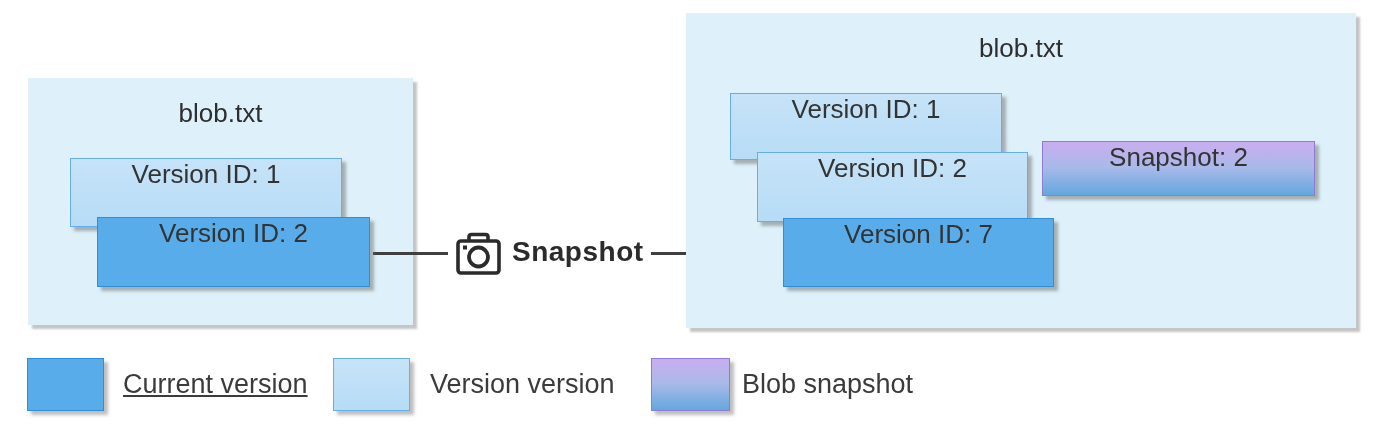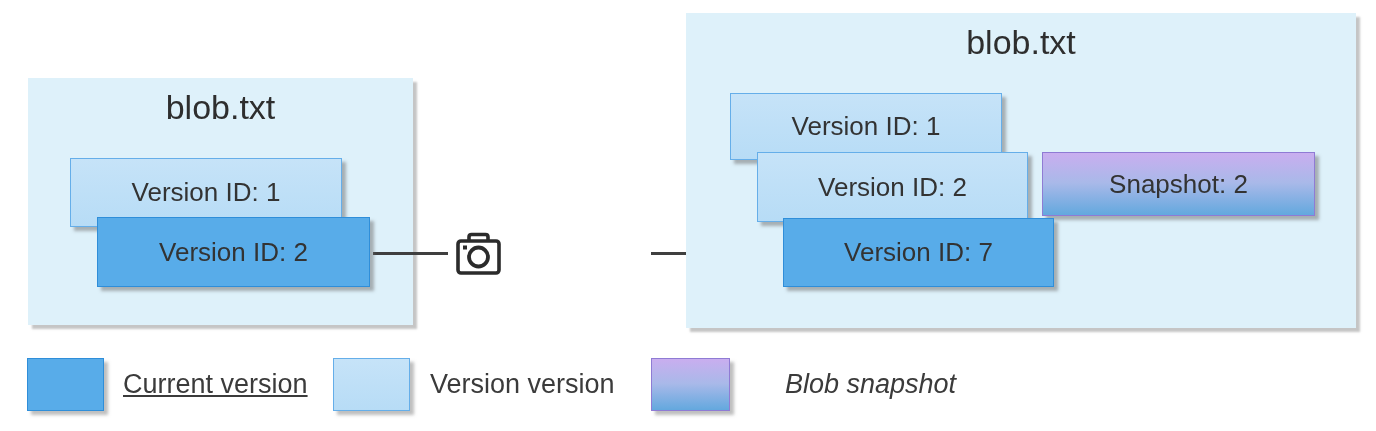--- a/index.html
+++ b/index.html
@@ -19,29 +19,29 @@
   .panel {
     position: absolute;
     background: #DEF1FA;
     box-shadow: 4px 4px 2px rgba(150,150,150,0.55);
   }
   .panel-left  { left: 28px;  top: 78px; width: 385px; height: 247px; }
   .panel-right { left: 686px; top: 13px; width: 670px; height: 315px; }
   .panel-title {
     width: 100%;
     text-align: center;
-    padding-top: 10px;
-    font-size: 34px;
+    padding-top: 20px;
+    font-size: 26px;
     color: #2e2e2e;
   }
   
   .vbox {
     position: absolute;
     display: flex;
-    align-items: center;
+    align-items: flex-start;
     justify-content: center;
     font-size: 26px;
     color: #333333;
     box-shadow: 4px 4px 3px rgba(110,110,110,0.5);
     box-sizing: border-box;
   }
   .vbox.previous {
     background: linear-gradient(180deg, #C6E3F8 0%, #B7DCF6 100%);
     border: 1px solid #65AEE9;
   }
@@ -110,42 +110,43 @@
 
   <div class="conn-line" style="left:373px; top:252px; width:75px;"></div>
 
   <svg class="camera" width="47" height="47" viewBox="0 0 47 47">
     <rect x="3" y="10" width="41" height="32" rx="3" ry="3" fill="none" stroke="#2B2B2B" stroke-width="3.6"></rect>
     <path d="M14 10 L14 6 Q14 3.5 16.5 3.5 L30.5 3.5 Q33 3.5 33 6 L33 10" fill="none" stroke="#2B2B2B" stroke-width="3.6"></path>
     <circle cx="23.5" cy="26" r="9.5" fill="none" stroke="#2B2B2B" stroke-width="3.8"></circle>
     <rect x="8" y="14.5" width="4" height="4" fill="#2B2B2B"></rect>
   </svg>
 
+  <div class="snapshot-op-label">Snapshot</div>
 
   <div class="conn-line" style="left:651px; top:252px; width:120px;"></div>
   <div class="arrow-head" style="left:769px; top:244px;"></div>
 
   <div class="panel panel-right">
     <div class="panel-title">blob.txt</div>
   </div>
   <div class="vbox previous" style="left:730px; top:93px; width:272px; height:67px; z-index:1;">
     <span>Version ID: 1</span>
   </div>
-  <div class="vbox snapshot" style="left:1042px; top:152px; width:273px; height:64px; z-index:2;">
+  <div class="vbox snapshot" style="left:1042px; top:141px; width:273px; height:55px; z-index:2;">
     <span>Snapshot: 2</span>
   </div>
   <div class="vbox previous" style="left:757px; top:152px; width:271px; height:70px; z-index:3;">
     <span>Version ID: 2</span>
   </div>
   <div class="vbox current" style="left:783px; top:218px; width:271px; height:69px; z-index:4;">
     <span>Version ID: 7</span>
   </div>
 
   <div class="legend-swatch vbox current" style="left:27px;"></div>
   <div class="legend-label" style="left:123px;text-decoration:underline;">Current version</div>
 
   <div class="legend-swatch vbox previous" style="left:333px;"></div>
   <div class="legend-label" style="left:430px;">Version version</div>
 
   <div class="legend-swatch vbox snapshot" style="left:651px; width:79px;"></div>
-  <div class="legend-label" style="left:785px;font-style:italic;">Blob snapshot</div>
+  <div class="legend-label" style="left:742px;">Blob snapshot</div>
 
 </div>
 
 </body></html>

